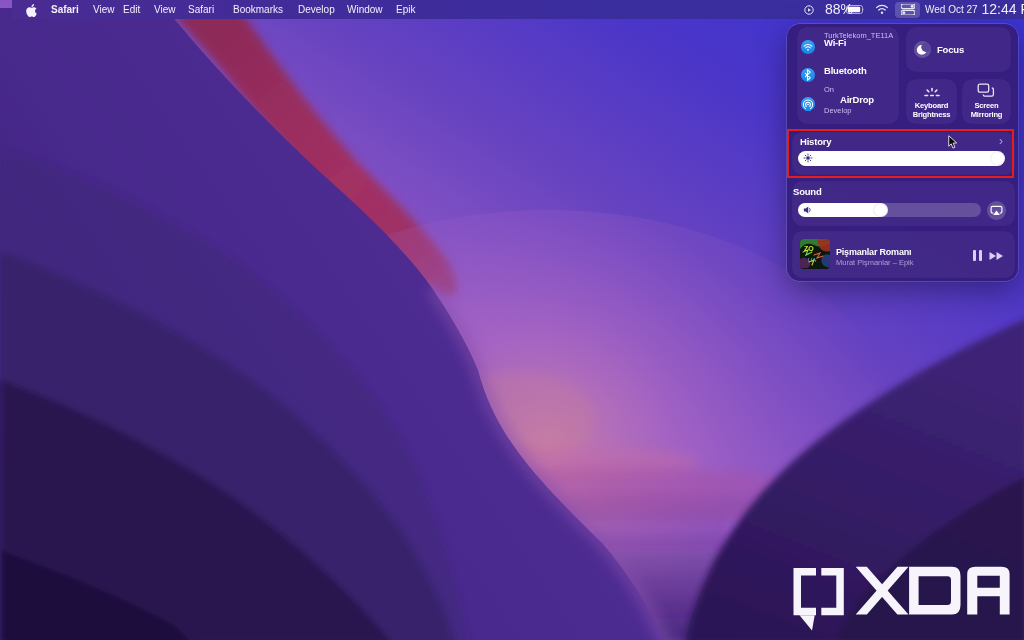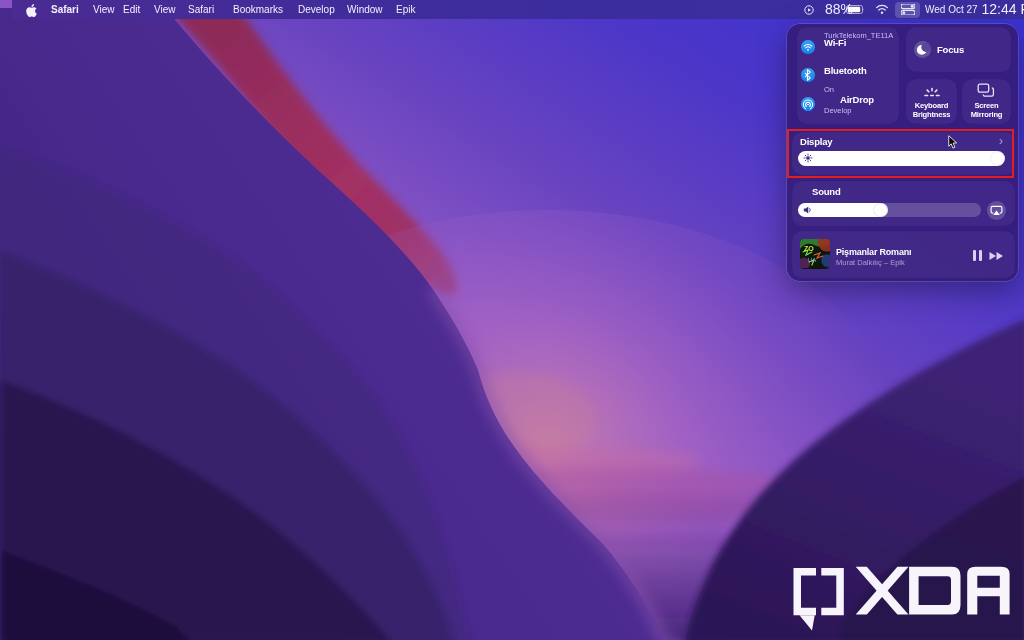--- a/index.html
+++ b/index.html
@@ -211,33 +211,33 @@
  <div style="position:absolute;left:190px;top:59px;width:18px;height:15px;">
   <svg width="18" height="15" viewBox="0 0 18 15">
         <g fill="none" stroke="#e9e3f8" stroke-width="1.3">
           <rect x="1.2" y="1.2" width="10.5" height="8" rx="1.6"></rect>
           <path d="M14.8 5 a1.6 1.6 0 0 1 1.6 1.6 v5 a1.6 1.6 0 0 1 -1.6 1.6 h-7 a1.6 1.6 0 0 1 -1.6 -1.6"></path>
         </g>
       </svg>
  </div>
  <div class="t" style="left:176px;top:77px;width:47px;text-align:center;font-size:7.6px;">Screen<br>Mirroring</div>
 
- <div class="t" style="left:13px;top:12px;margin-top:100px;">Display</div>
+ <div class="t" style="left:13px;top:12px;margin-top:100px;">History</div>
  <div class="s" style="left:212px;top:110px;font-size:12px;color:rgba(255,255,255,0.55);">›</div>
  <div class="sl" style="left:11px;top:127px;width:207px;height:14.5px;background:#fff;">
   <svg width="12" height="12" viewBox="0 0 14 14" style="position:absolute;left:3.5px;top:1.4px;">
         <g stroke="#3b2a80" stroke-width="1.1" stroke-linecap="round" fill="none">
           <circle cx="7" cy="7" r="2.1" fill="#3b2a80" stroke="none"></circle>
           <path d="M7 2.4 V3.7 M7 10.3 V11.6 M2.4 7 H3.7 M10.3 7 H11.6 M3.8 3.8 L4.7 4.7 M9.3 9.3 L10.2 10.2 M10.2 3.8 L9.3 4.7 M4.7 9.3 L3.8 10.2"></path>
         </g>
       </svg>
   <div style="position:absolute;right:0.8px;top:0.75px;width:13px;height:13px;border-radius:50%;background:#fff;box-shadow:0 0 0 0.7px rgba(130,130,155,0.17);"></div>
  </div>
 
- <div class="t" style="left:25px;top:162px;">Sound</div>
+ <div class="t" style="left:6px;top:162px;">Sound</div>
  <div class="sl" style="left:11px;top:179px;width:183px;height:14px;background:rgba(255,255,255,0.19);">
   <div class="sl" style="left:0;top:0;width:90px;height:14px;background:#fff;"></div>
   <svg width="12" height="12" viewBox="0 0 13 13" style="position:absolute;left:3.5px;top:1.2px;">
         <path d="M2 4.8 H4.1 L6.8 2.6 V10.4 L4.1 8.2 H2 Z" fill="#3b2a80"></path>
         <path d="M8.4 4.8 A3 3 0 0 1 8.4 8.2" fill="none" stroke="#3b2a80" stroke-width="0.9" stroke-linecap="round"></path>
       </svg>
   <div style="position:absolute;left:76px;top:0.6px;width:12.8px;height:12.8px;border-radius:50%;background:#fff;box-shadow:0 0 0 0.8px rgba(120,120,140,0.18);"></div>
  </div>
  <div class="cir" style="left:200px;top:176.5px;width:19px;height:19px;background:rgba(255,255,255,0.18);">
   <svg width="19" height="19" viewBox="0 0 19 19">
@@ -256,21 +256,21 @@
         <g stroke-width="1.1" fill="none" stroke-linecap="round">
           <path d="M3 13 L8 11 L6 16 L12 13" stroke="#7ae052"></path>
           <path d="M14 16 L20 14 L17 19 L23 17" stroke="#e0623a"></path>
           <path d="M9 23 L14 21 L12 26" stroke="#d8c840"></path>
         </g>
         <text x="4" y="12" font-size="7" fill="#c8e83c" font-weight="bold" font-family="Liberation Sans">ZO</text>
         <text x="8" y="23" font-size="6" fill="#52c8d8" font-family="Liberation Sans">UA</text>
       </svg>
  </div>
  <div class="t" style="left:49px;top:223px;font-size:9px;">Pişmanlar Romanı</div>
- <div class="s" style="left:49px;top:234px;color:rgba(230,222,250,0.62);">Murat Dalkılıç – Epik</div>
+ <div class="s" style="left:49px;top:234px;color:rgba(230,222,250,0.62);">Murat Pişmanlar – Epik</div>
  <div style="position:absolute;left:186px;top:226px;width:9px;height:11px;">
   <div style="position:absolute;left:0;width:3.2px;height:11px;background:#d9d0f5;border-radius:1px;"></div>
   <div style="position:absolute;left:5.6px;width:3.2px;height:11px;background:#d9d0f5;border-radius:1px;"></div>
  </div>
  <svg width="15" height="10" viewBox="0 0 15 10" style="position:absolute;left:202px;top:227px;">
       <path d="M0.5 1 L7 5 L0.5 9 Z M7.5 1 L14 5 L7.5 9 Z" fill="#d9d0f5"></path>
     </svg>
 </div>
 
 <div style="position:absolute;left:787px;top:129px;width:223px;height:45px;border:2px solid #e41d1d;"></div>

